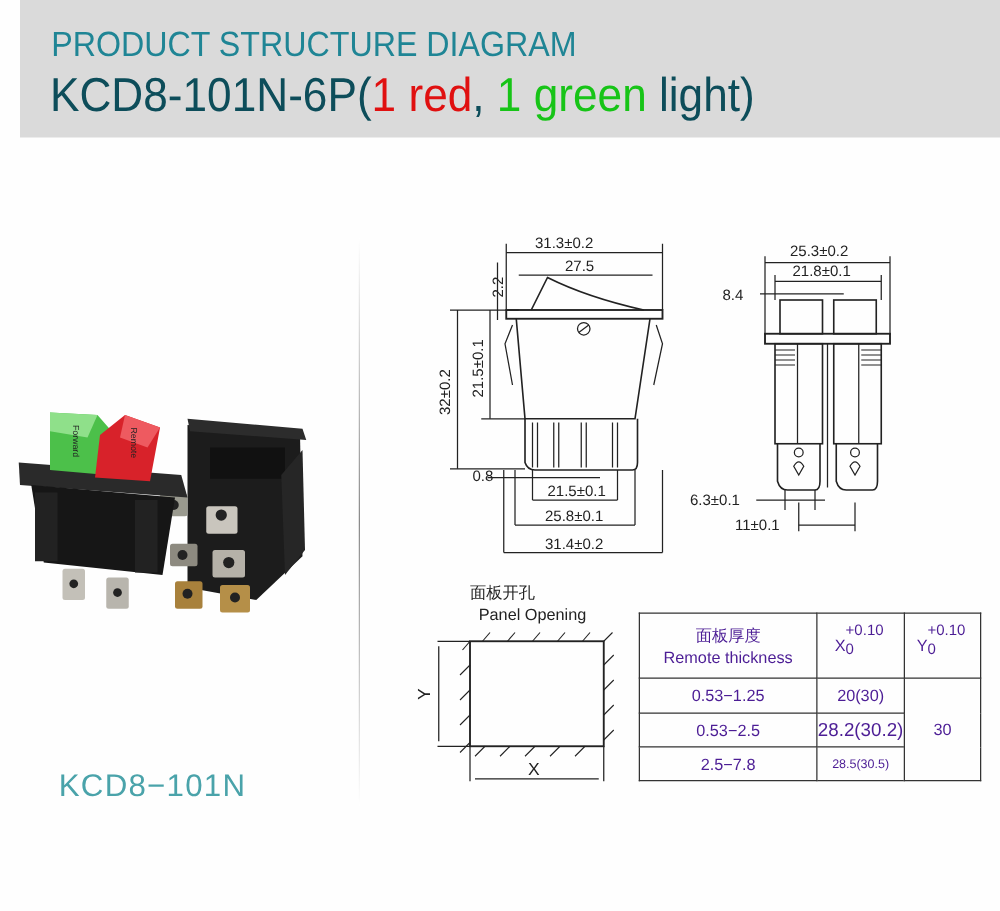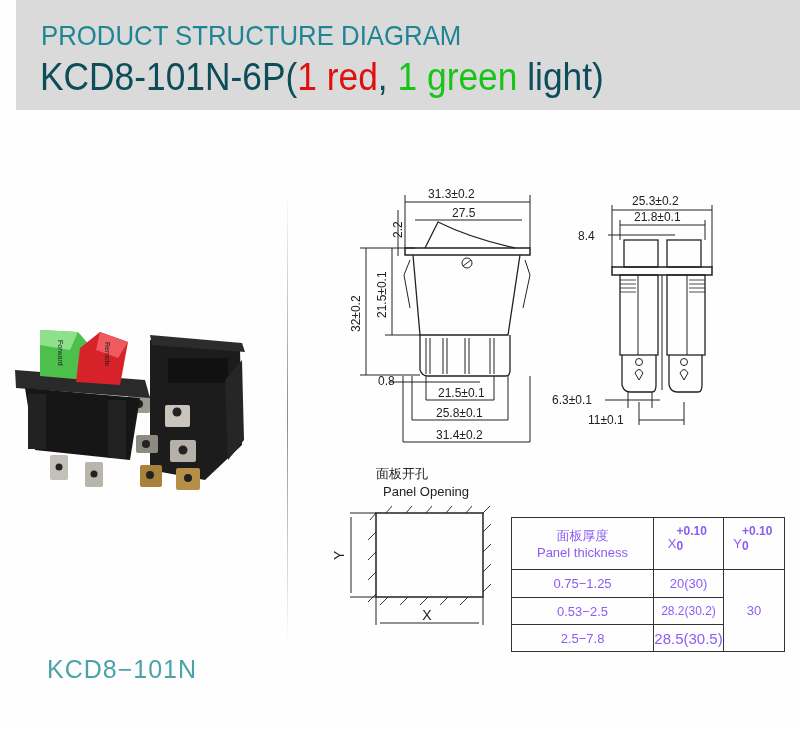--- a/index.html
+++ b/index.html
@@ -3,25 +3,25 @@
 <meta charset="utf-8">
 <style>
   html, body { margin:0; padding:0; }
   body { width:800px; height:729px; background:#fefefe; position:relative; overflow:hidden; font-family:"Liberation Sans", sans-serif; }
   .header { position:absolute; left:16px; top:0; width:800px; height:110px; background:#dadada; }
   .h-sub { position:absolute; left:25px; top:20px; font-size:28px; color:#1f8595; letter-spacing:0px; transform:scaleX(0.92); transform-origin:left; white-space:nowrap; }
   .h-title { position:absolute; left:24px; top:56px; font-size:38px; color:#0d4d5a; transform:scaleX(0.93); transform-origin:left; white-space:nowrap; }
   .red { color:#e01010; } .green { color:#17c417; }
   .divider { position:absolute; left:287px; top:190px; width:1px; height:455px; background:linear-gradient(#fff, #8a8a8a 50%, #fff); }
   .photo { position:absolute; left:0; top:300px; }
-  .model { position:absolute; left:47px; top:615px; font-size:25px; color:#4aa3aa; letter-spacing:1px;margin-top:40px; }
+  .model { position:absolute; left:47px; top:615px; font-size:25px; color:#4aa3aa; letter-spacing:1px; }
   svg text { font-family:"Liberation Sans", sans-serif; fill:#222; }
-  .tbl { position:absolute; left:511px; top:517px; border-collapse:collapse; font-size:13px; color:#8b5cf6; }
+  .tbl { position:absolute; left:511px; top:490px; border-collapse:collapse; font-size:13px; color:#4c1d95; }
   .tbl td { border:1.5px solid #333; text-align:center; padding:0; }
-  .sup { position:relative; display:inline-block;font-weight:bold; }
+  .sup { position:relative; display:inline-block; }
 </style>
 </head>
 <body>
 
 <div class="header">
   <div class="h-sub">PRODUCT STRUCTURE DIAGRAM</div>
   <div class="h-title">
     <span>KCD8-101N-6P(</span><span class="red">1 red</span><span>, </span><span class="green">1 green</span><span> light)</span>
   </div>
 </div>
@@ -220,36 +220,36 @@
   </g>
   <text x="0" y="0" font-size="14" transform="translate(14,100) rotate(-90)">Y</text>
   <text x="97" y="160" font-size="14" text-anchor="middle">X</text>
 </svg>
 
 <table class="tbl">
   <tbody>
       <tr style="height:52px">
     <td style="width:141px">
       <div>面板厚度</div>
-      <div>Panel thickness</div>
+      <div>Remote thickness</div>
     </td>
     <td style="width:69px">
       <span>X</span><span class="sup"><span style="position:absolute;top:-12px;left:0;font-size:12px">+0.10</span><span style="position:relative;top:2px;font-size:12px">0</span></span><span style="display:inline-block;width:26px"></span>
     </td>
     <td style="width:60px">
       <span>Y</span><span class="sup"><span style="position:absolute;top:-12px;left:0;font-size:12px">+0.10</span><span style="position:relative;top:2px;font-size:12px">0</span></span><span style="display:inline-block;width:26px"></span>
     </td>
   </tr>
   <tr style="height:28px">
-    <td>0.75−1.25</td>
+    <td>0.53−1.25</td>
     <td>20(30)</td>
     <td rowspan="3">30</td>
   </tr>
   <tr style="height:27px">
     <td>0.53−2.5</td>
-    <td style="font-size:12px">28.2(30.2)</td>
+    <td style="font-size:15px">28.2(30.2)</td>
   </tr>
   <tr style="height:27px">
     <td>2.5−7.8</td>
-    <td style="font-size:15px">28.5(30.5)</td>
+    <td style="font-size:10px">28.5(30.5)</td>
   </tr>
 </tbody>
   </table>
 
 </body></html>

